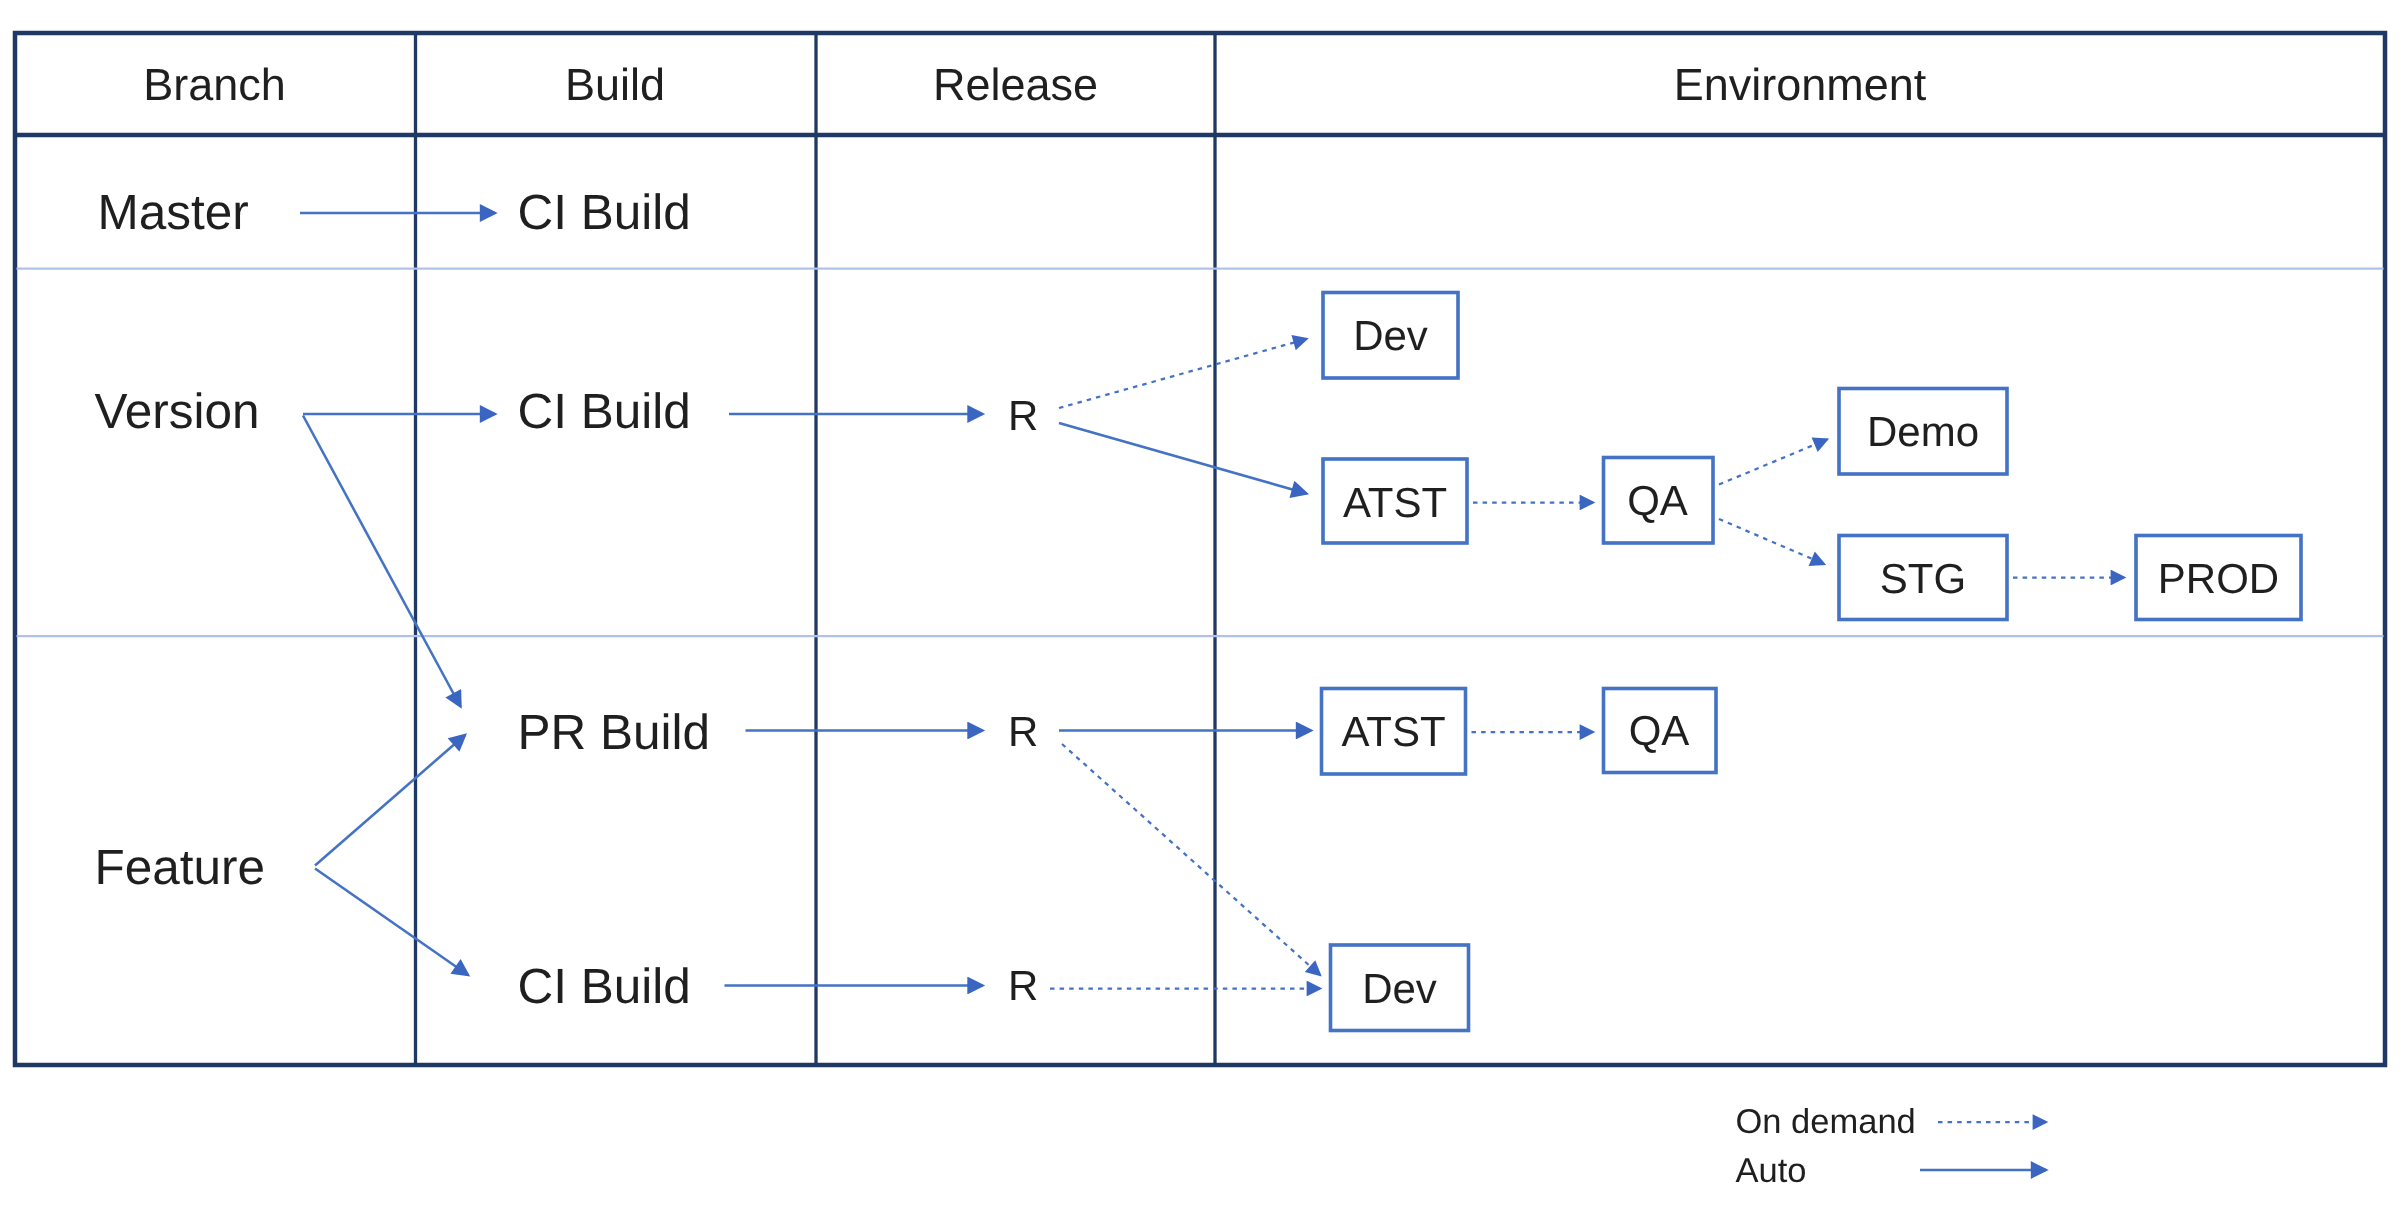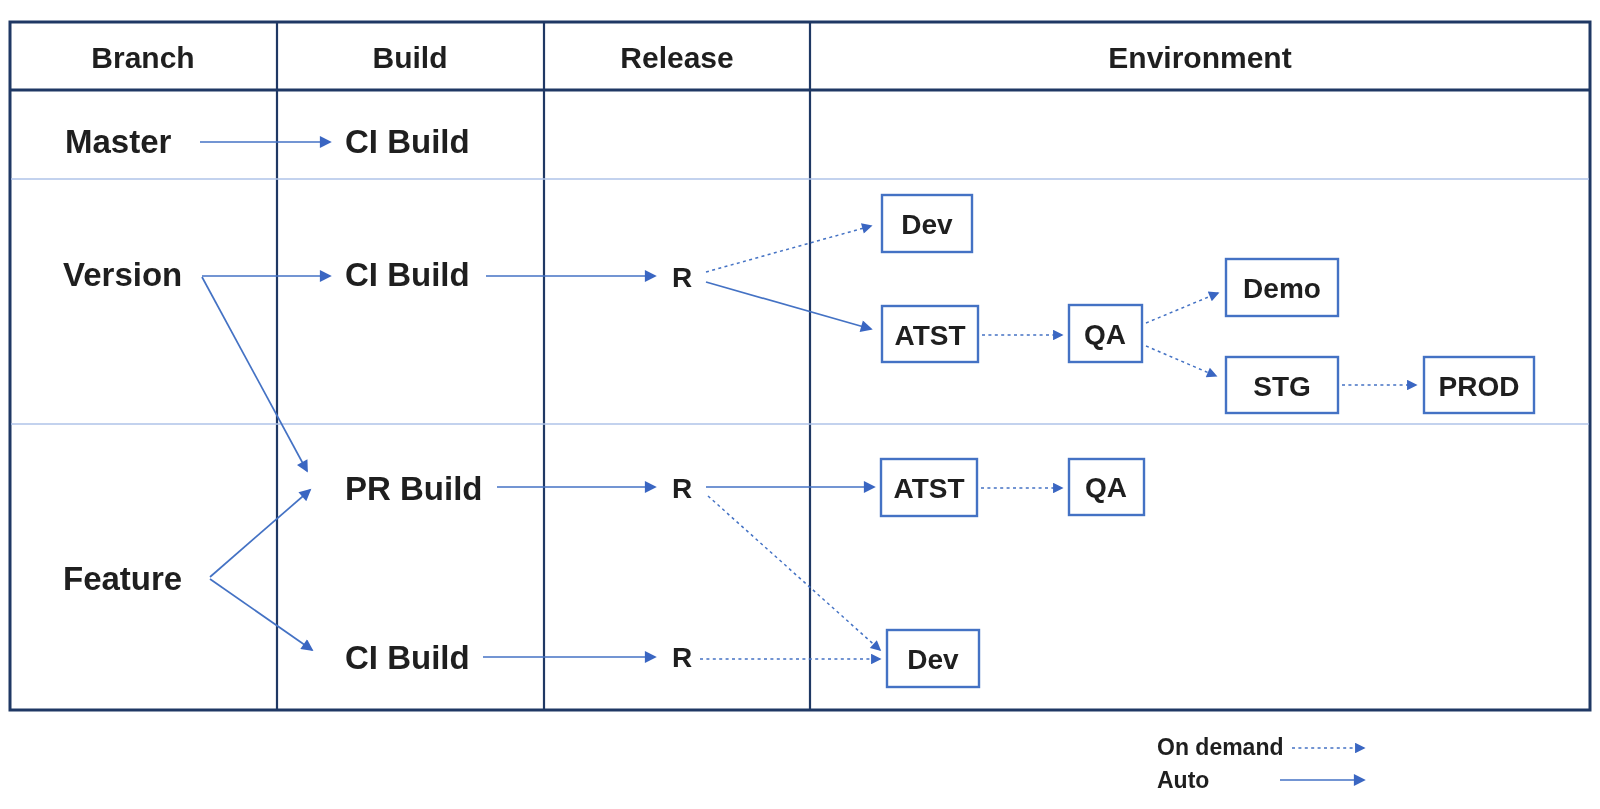--- a/index.html
+++ b/index.html
@@ -2,21 +2,20 @@
 <html><head>
 <meta charset="utf-8">
 <style>
   html, body { margin: 0; padding: 0; background: #ffffff; }
   .canvas {
     position: relative;
     width: 1344px;
     height: 809px;
     background: #ffffff;
     font-family: "Liberation Sans", sans-serif;
-    font-weight: bold;
   }
   svg { display: block; }
   
   .grid-dark   { stroke: #1F3864; fill: none; }
   .grid-light  { stroke: #AFC3E8; fill: none; }
   
   .env-box     { fill: #ffffff; stroke: #4472C4; stroke-width: 2.4; }
   
   .e-auto      { stroke: #4472C4; stroke-width: 1.7; fill: none; }
   .e-od        { stroke: #4472C4; stroke-width: 1.5; fill: none; stroke-dasharray: 3 3.4; }

